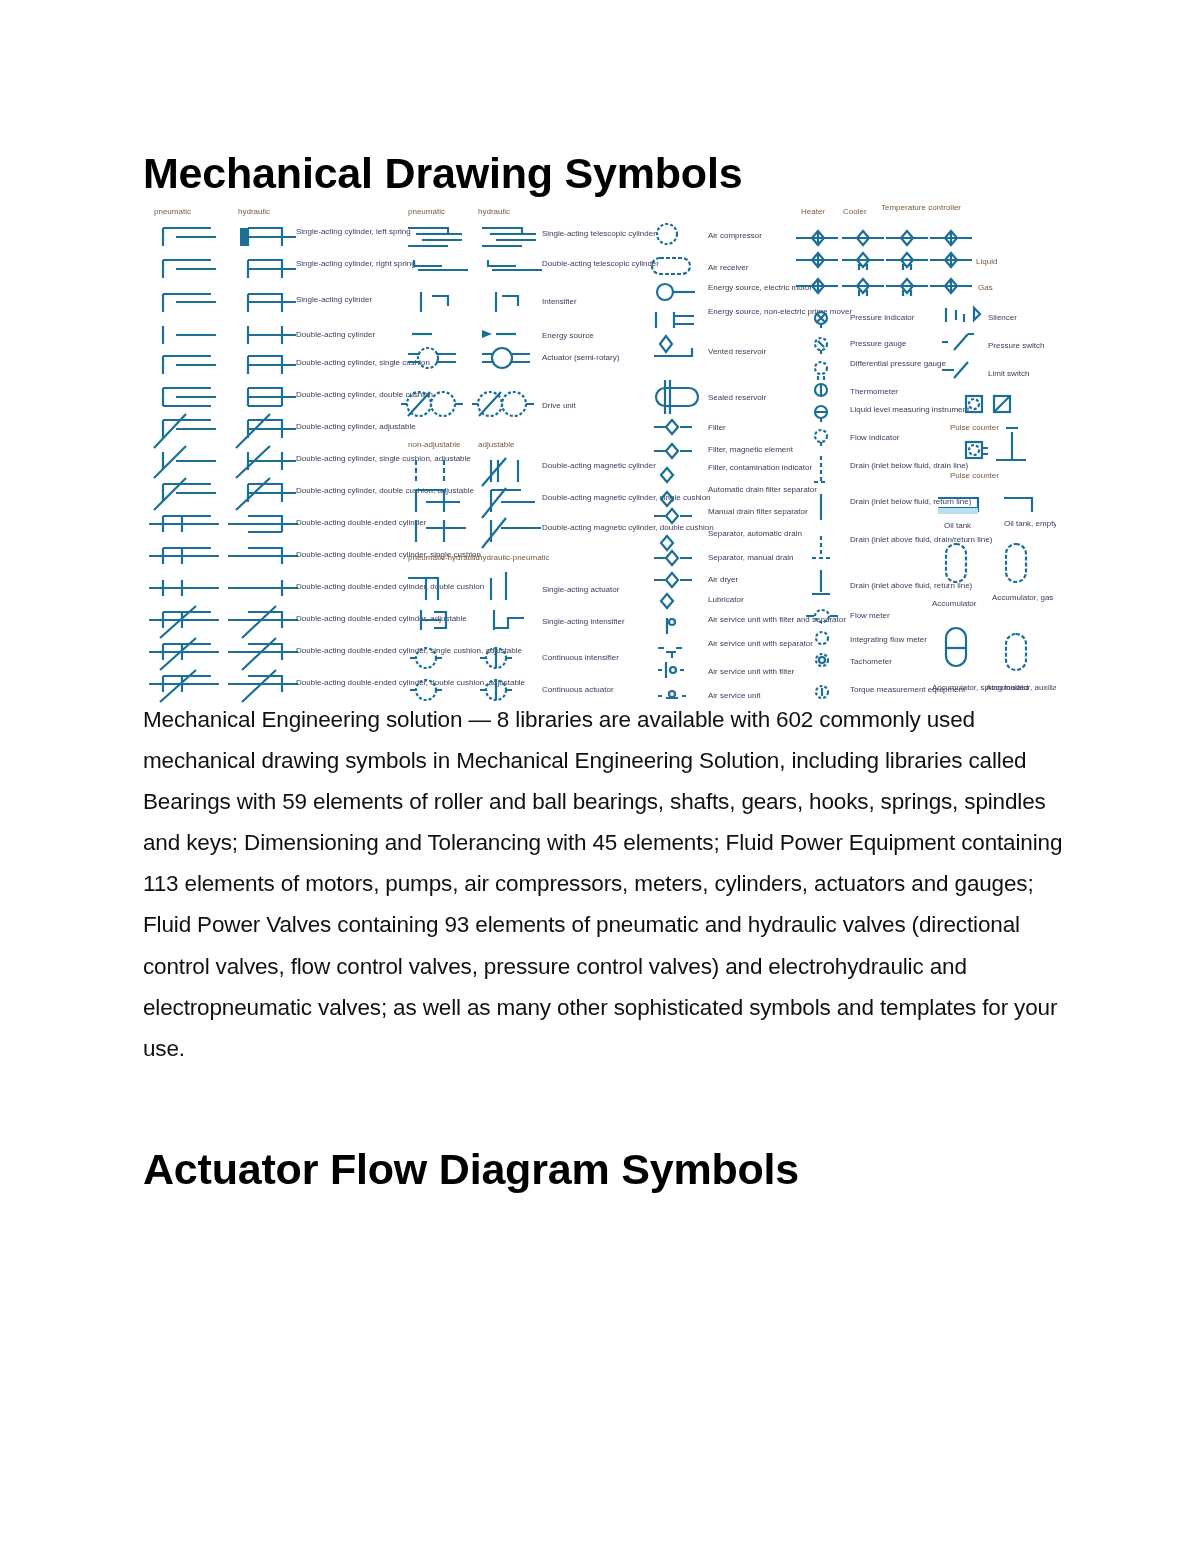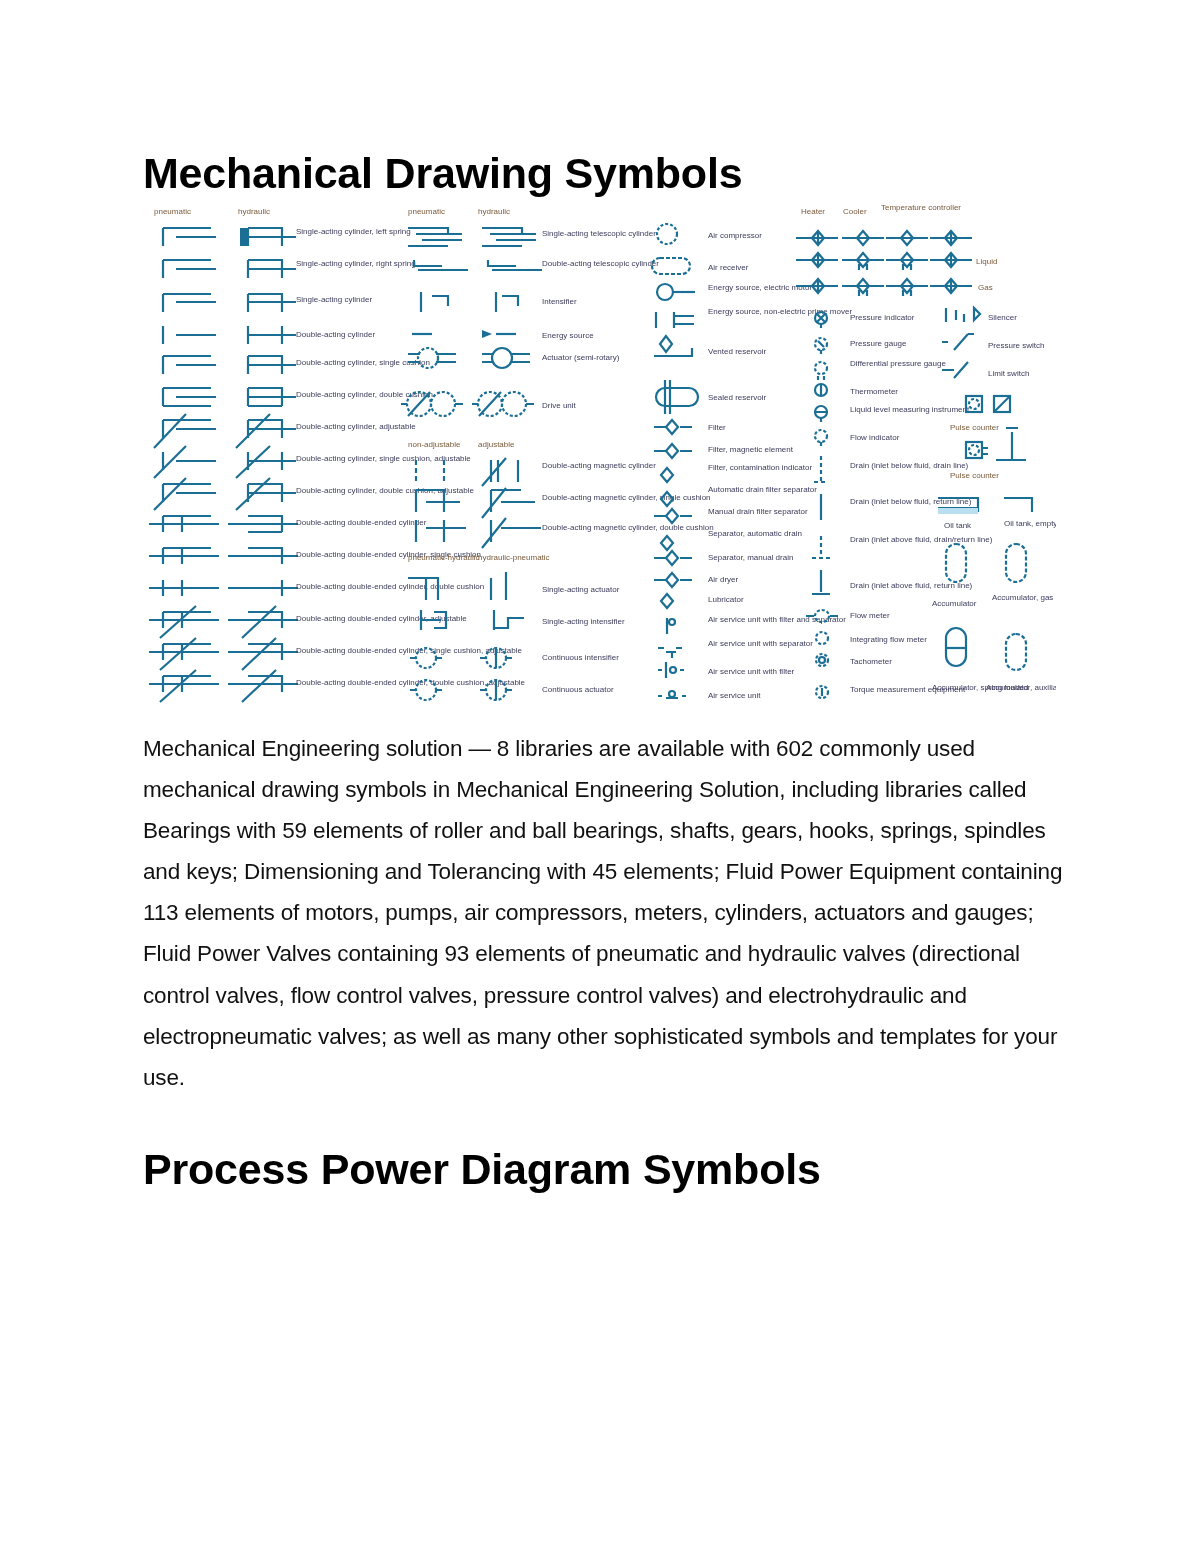--- a/index.html
+++ b/index.html
@@ -7,21 +7,21 @@
   .page { position: absolute; left: 0; top: 0; width: 1200px; height: 1553px; }
   h1.heading { position: absolute; left: 143px; margin: 0; font-family: "Liberation Sans", sans-serif; font-weight: bold; font-size: 43px; line-height: 1; letter-spacing: -0.2px; color: #000; text-align: center; }
   #h1 { top: 152px; }
   #h2 { top: 1148px; }
   .figure { position: absolute; left: 146px; top: 202px; width: 910px; height: 508px; }
   .figure svg { width: 100%; height: 100%; display: block; }
   .sym { stroke: #1b6f94; fill: none; stroke-width: 2.2; }
   .symf { fill: #1b6f94; stroke: none; }
   .lbl { font-family: "Liberation Sans", sans-serif; font-size: 8px; fill: #3b3b5c; }
   .lblc { font-family: "Liberation Sans", sans-serif; font-size: 8px; fill: #7a5a3a; }
-  .para { position: absolute; left: 143px; top: 728px; width: 920px; font-family: "Liberation Sans", sans-serif; font-size: 22.5px; line-height: 41.1px; color: #111; margin: 0; letter-spacing: -0.15px; }
+  .para { position: absolute; left: 143px; top: 699px; width: 920px; font-family: "Liberation Sans", sans-serif; font-size: 22.5px; line-height: 41.1px; color: #111; margin: 0; letter-spacing: -0.15px; }
 </style>
 </head>
 <body>
 
 <div class="page">
 
   <h1 class="heading" id="h1">Mechanical Drawing Symbols</h1>
 
   <div class="figure">
     <svg viewBox="0 0 910 508" xmlns="http://www.w3.org/2000/svg">
@@ -292,15 +292,15 @@
         <text class="lbl" x="786" y="404">Accumulator</text>
         <text class="lbl" x="846" y="398">Accumulator, gas loaded</text>
         <text class="lbl" x="786" y="488">Accumulator, spring loaded</text>
         <text class="lbl" x="840" y="488">Accumulator, auxiliary gas bottle</text>
       </g>
     </svg>
   </div>
 
   <p class="para">Mechanical Engineering solution — 8 libraries are available with 602 commonly used mechanical drawing symbols in Mechanical Engineering Solution, including libraries called Bearings with 59 elements of roller and ball bearings, shafts, gears, hooks, springs, spindles and keys; Dimensioning and Tolerancing with 45 elements; Fluid Power Equipment containing 113 elements of motors, pumps, air compressors, meters, cylinders, actuators and gauges; Fluid Power Valves containing 93 elements of pneumatic and hydraulic valves (directional control valves, flow control valves, pressure control valves) and electrohydraulic and electropneumatic valves; as well as many other sophisticated symbols and templates for your use.</p>
 
-  <h1 class="heading" id="h2">Process Power Diagram Symbols</h1>
+  <h1 class="heading" id="h2">Actuator Flow Diagram Symbols</h1>
 
 </div>
 
 </body></html>

